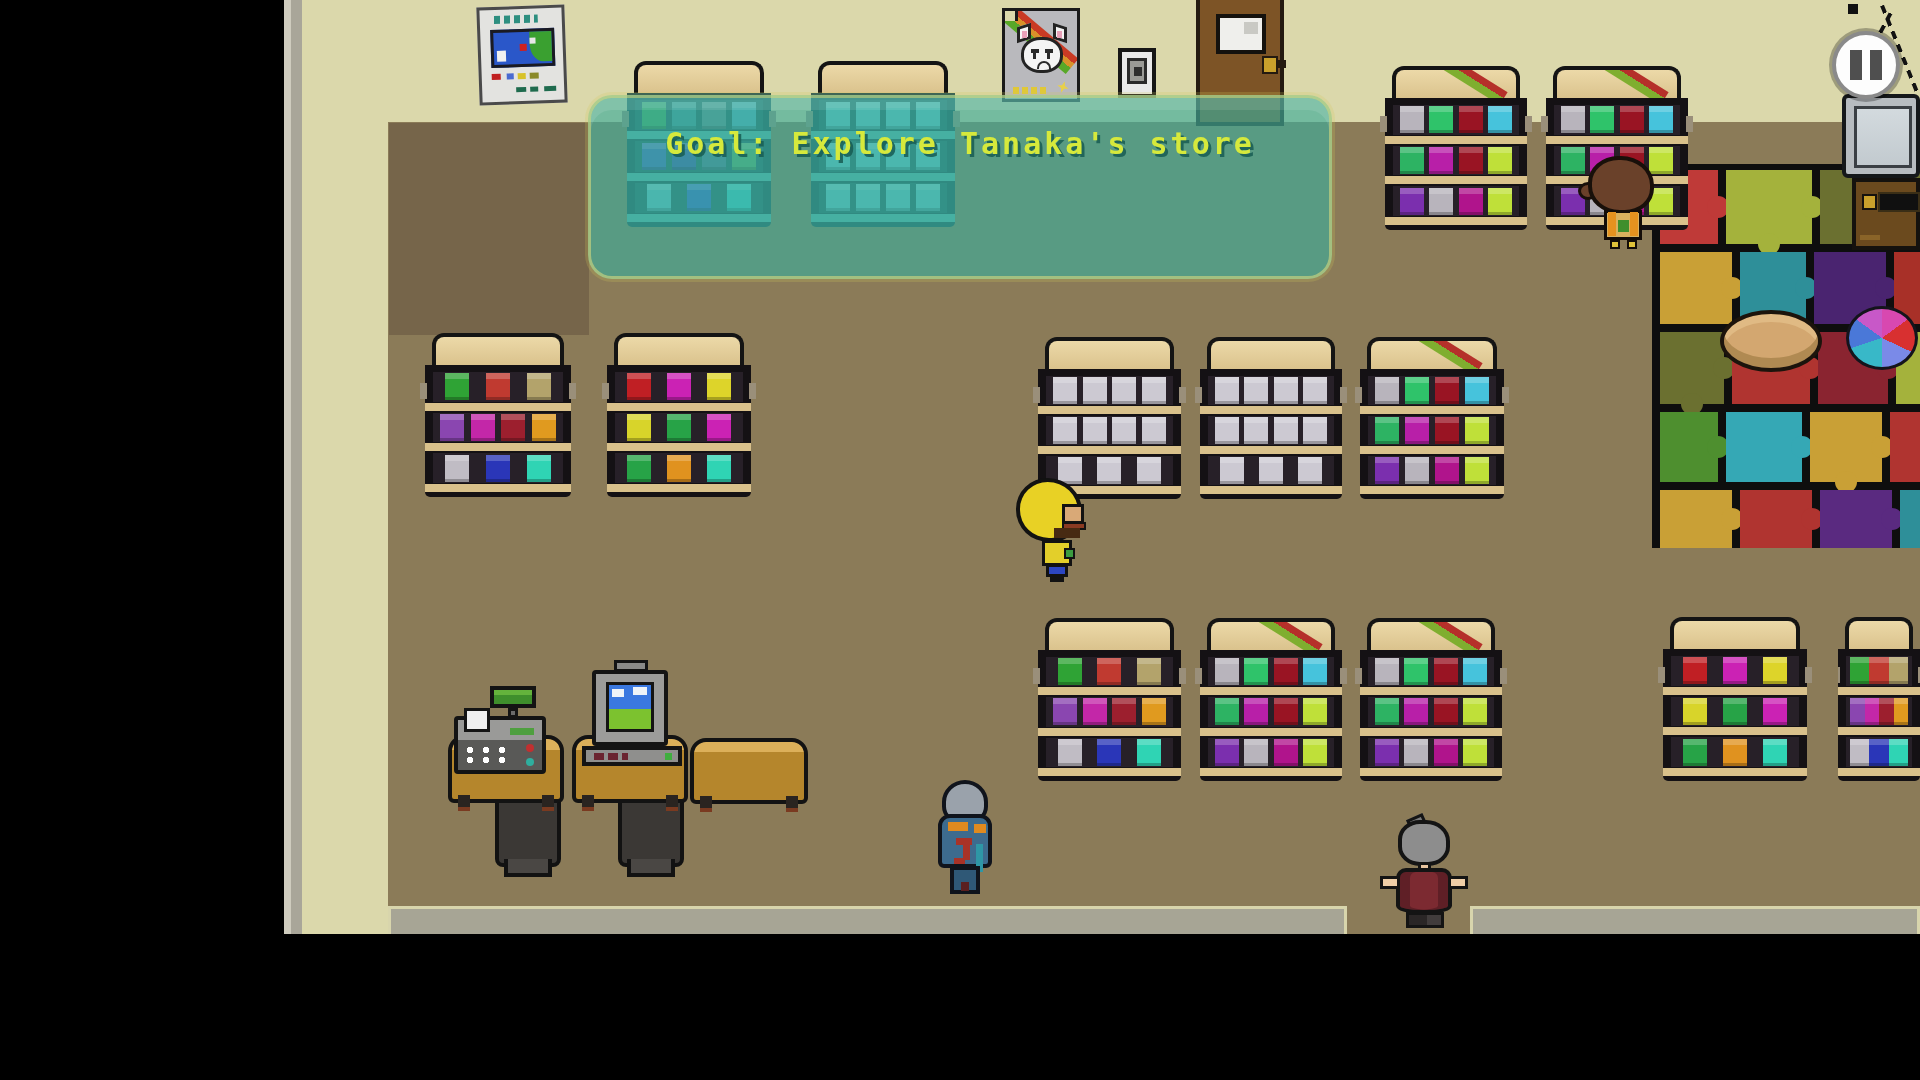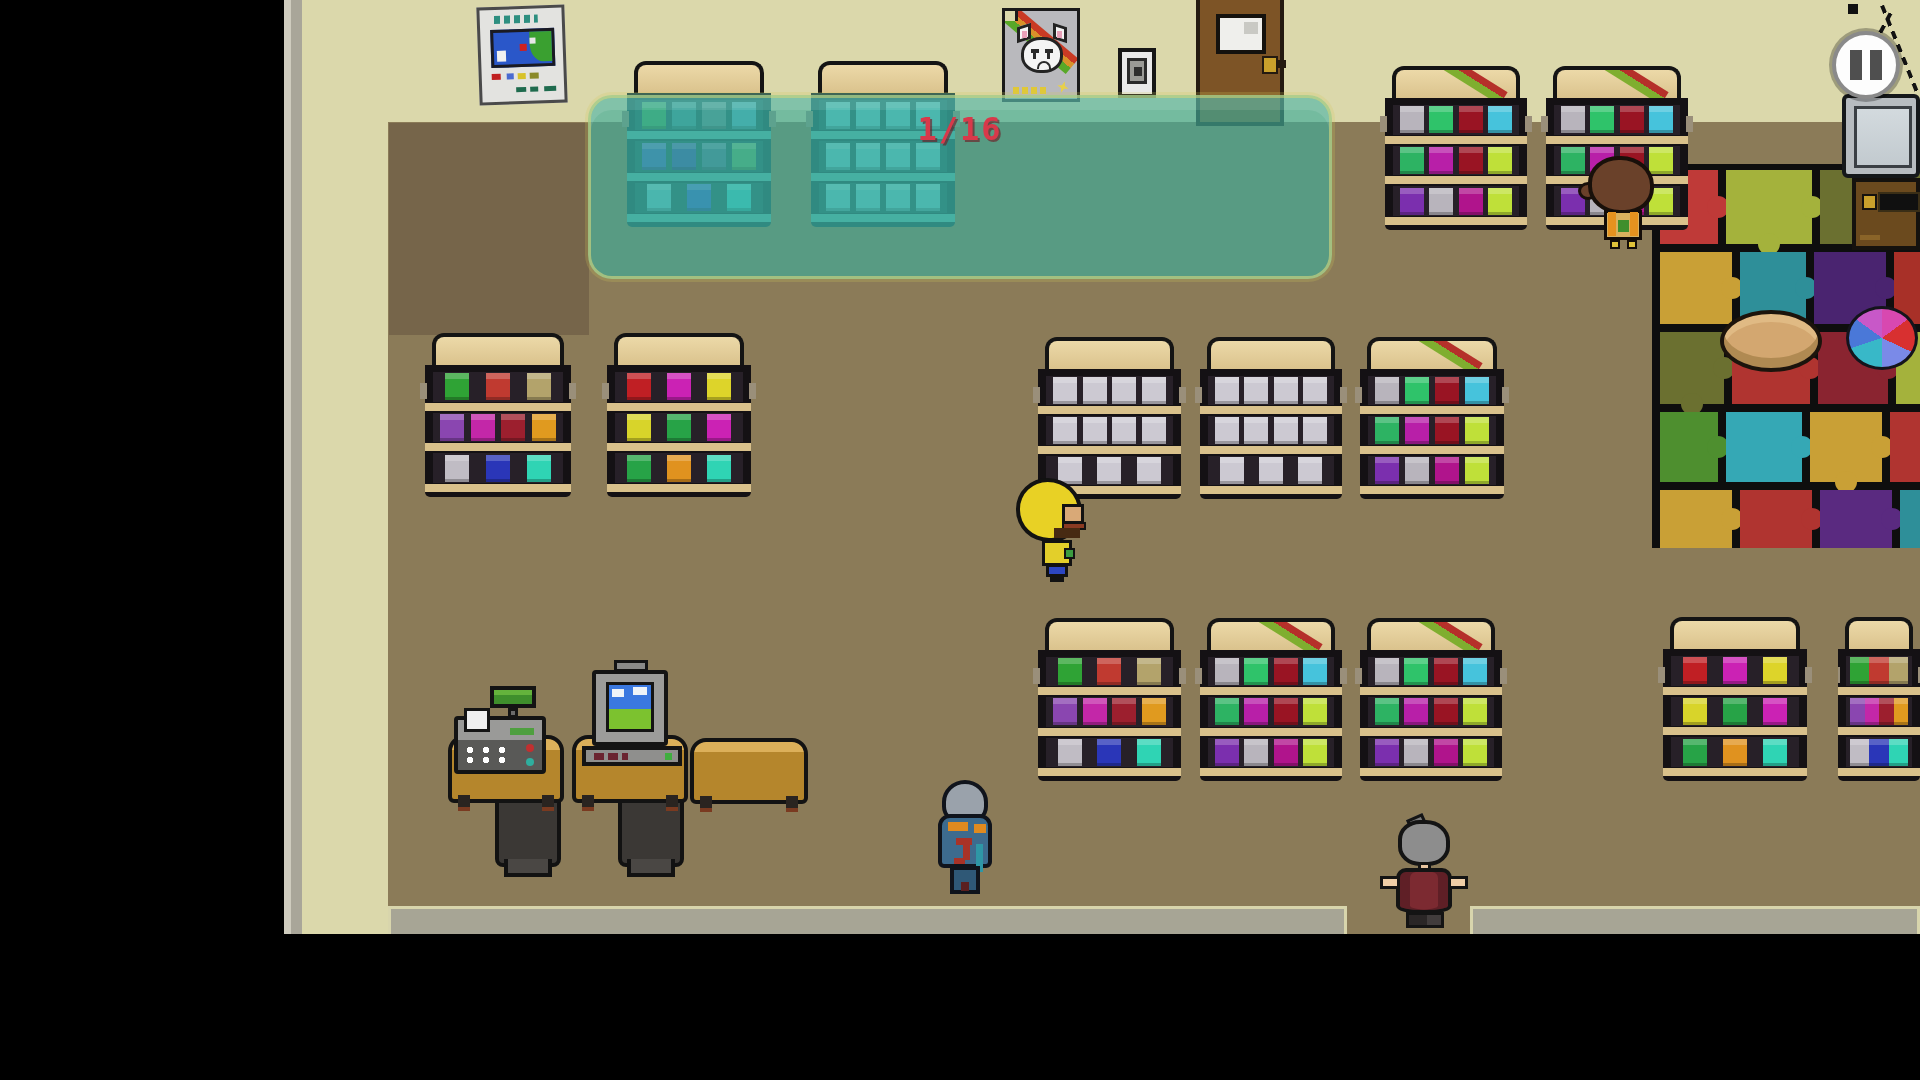--- a/index.html
+++ b/index.html
@@ -752,21 +752,21 @@
     <div class="l-bun"></div>
       <div class="l-hair"></div>
     <div class="l-neck"></div>
       <div class="l-dress"></div>
     <div class="l-arm al"></div>
       <div class="l-arm ar"></div>
     <div class="l-feet"></div>
   </div>
 
   <div class="abs goal-banner" id="goal-banner" style="background: rgba(62, 172, 154, 0.66);">
-    <div class="goal-progress" id="goal-progress" style="color: rgb(216, 57, 74);">1/16</div>
+    <div class="goal-text" id="goal-text" style="color: rgb(214, 233, 60);">Goal: Explore Tanaka's store</div>
   </div>
 
   <div class="abs pause-btn">
     <div class="pause-bars"></div>
   </div>
 
   <div class="abs bar-left"></div>
   <div class="abs bar-bottom"></div>
 </div>
 

